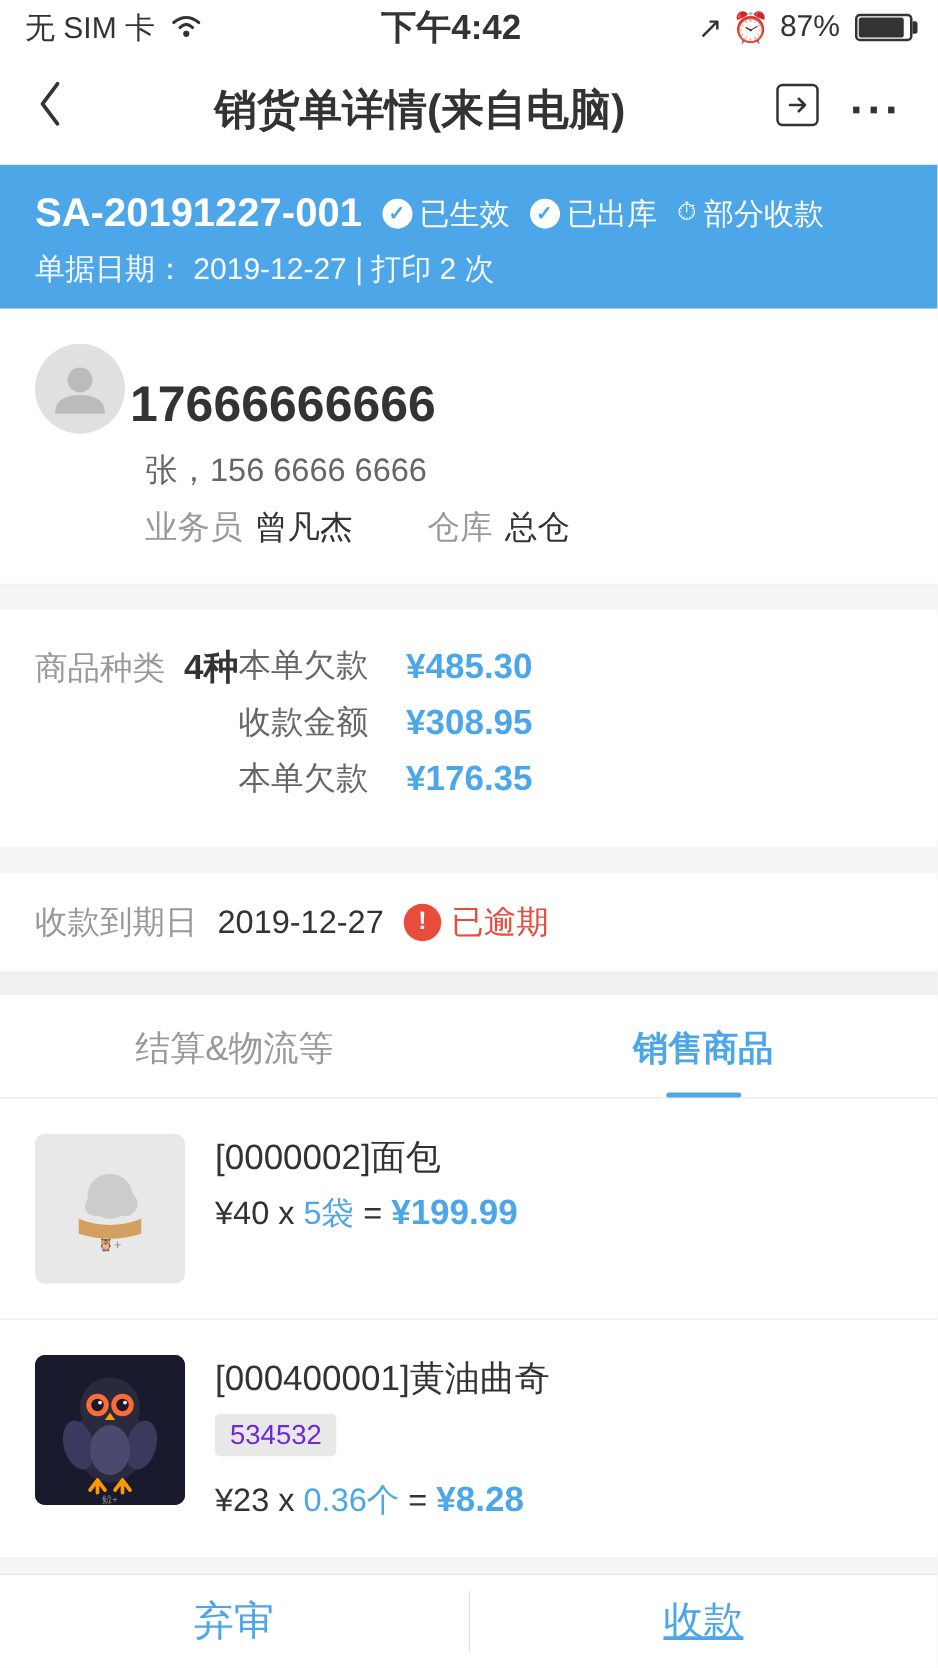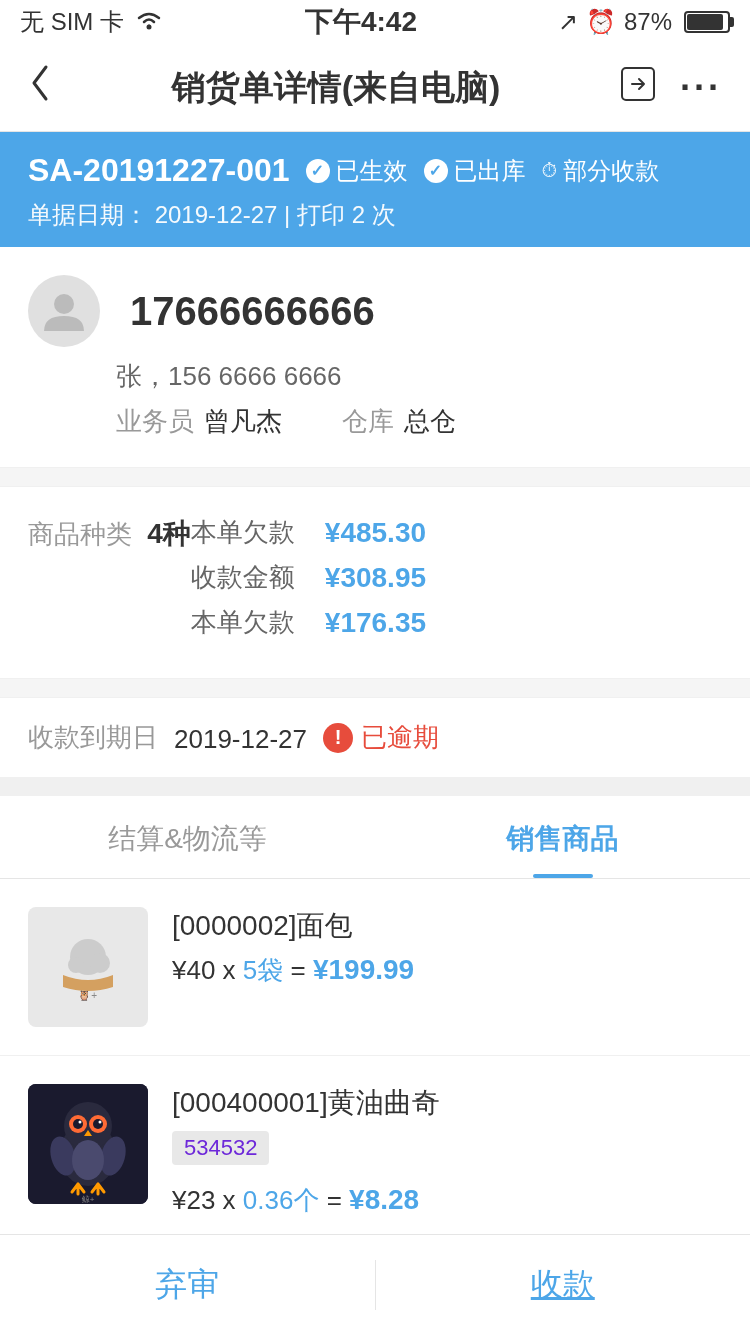--- a/index.html
+++ b/index.html
@@ -126,22 +126,22 @@
 
     
     .customer-card {
       background: #fff;
       padding: 28px;
       margin-top: 0;
       border-bottom: 1px solid #f0f0f0;
     }
     .customer-top {
       display: flex;
-      align-items: center;
-      gap: 30px;
+      align-items: flex-end;
+      gap: 4px;
       margin-bottom: 12px;
     }
     .customer-avatar {
       width: 72px;
       height: 72px;
       border-radius: 50%;
       background: #e0e0e0;
       display: flex;
       align-items: center;
       justify-content: center;
@@ -197,21 +197,21 @@
     }
     .stat-label { color: #666; }
     .stat-value { color: #4da6e8; font-weight: 600; font-size: 28px; }
 
     
     .due-date-section {
       background: #fff;
       padding: 22px 28px;
       margin-top: 18px;
       display: flex;
-      align-items: flex-end;
+      align-items: center;
       gap: 16px;
       font-size: 26px;
       color: #666;
       border-top: 1px solid #f0f0f0;
       border-bottom: 1px solid #f0f0f0;
     }
     .due-label { color: #999; }
     .due-date-val { color: #333; }
     .overdue-badge {
       display: flex;
@@ -317,21 +317,21 @@
     }
     .price-qty { color: #333; }
     .price-qty-highlight { color: #4da6e8; }
     .price-total { color: #4da6e8; font-weight: 600; font-size: 28px; }
 
     
     .bottom-bar {
       position: fixed;
       bottom: 0;
       width: 750px;
-      height: 100px;
+      height: 75px;
       background: #fff;
       border-top: 1px solid #e5e5e5;
       display: flex;
       align-items: center;
     }
     .bottom-btn {
       flex: 1;
       text-align: center;
       font-size: 32px;
       font-weight: 500;

